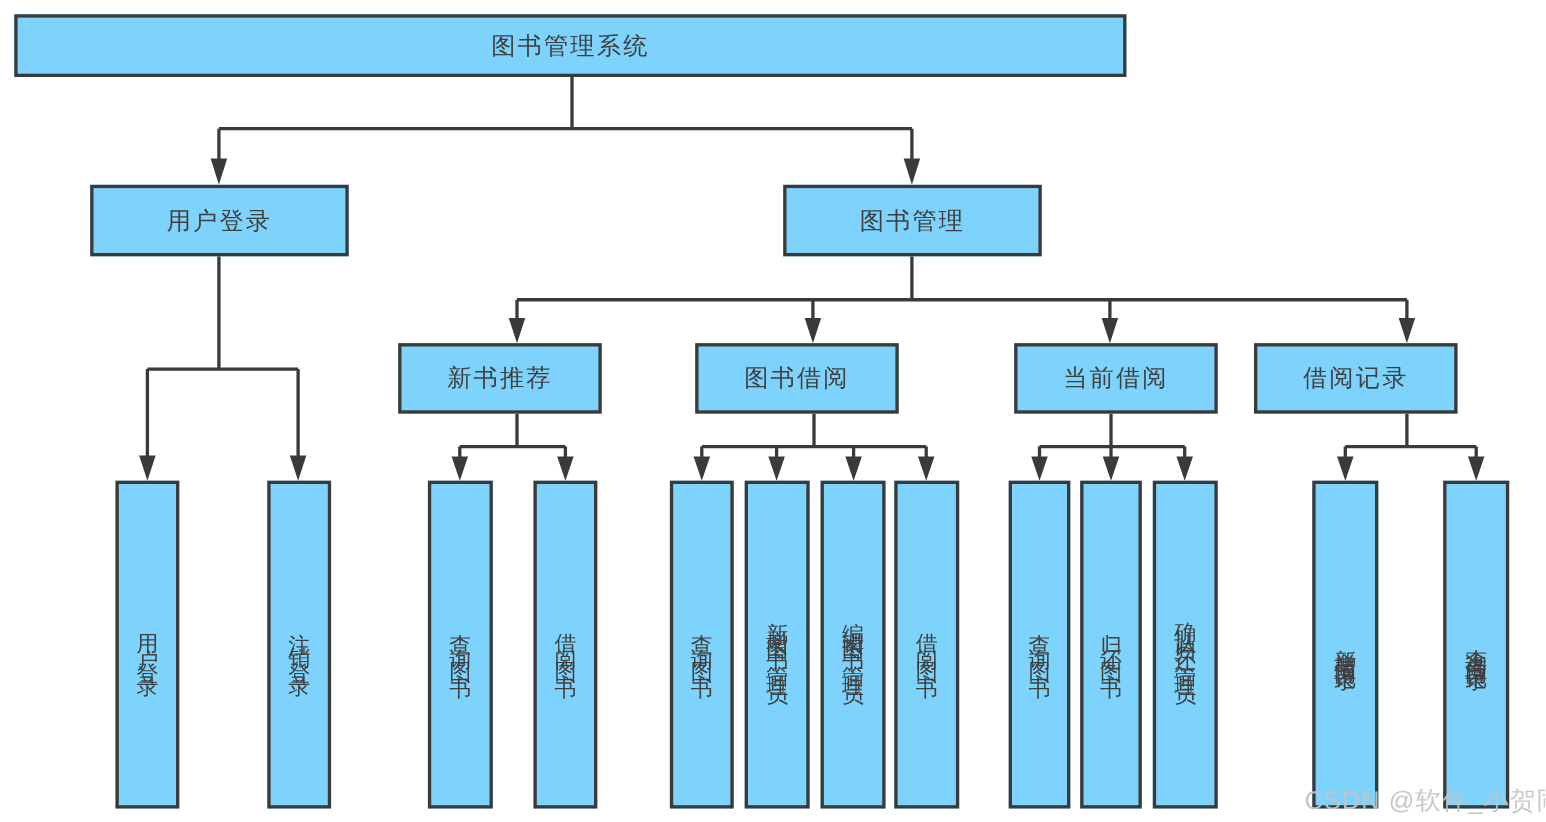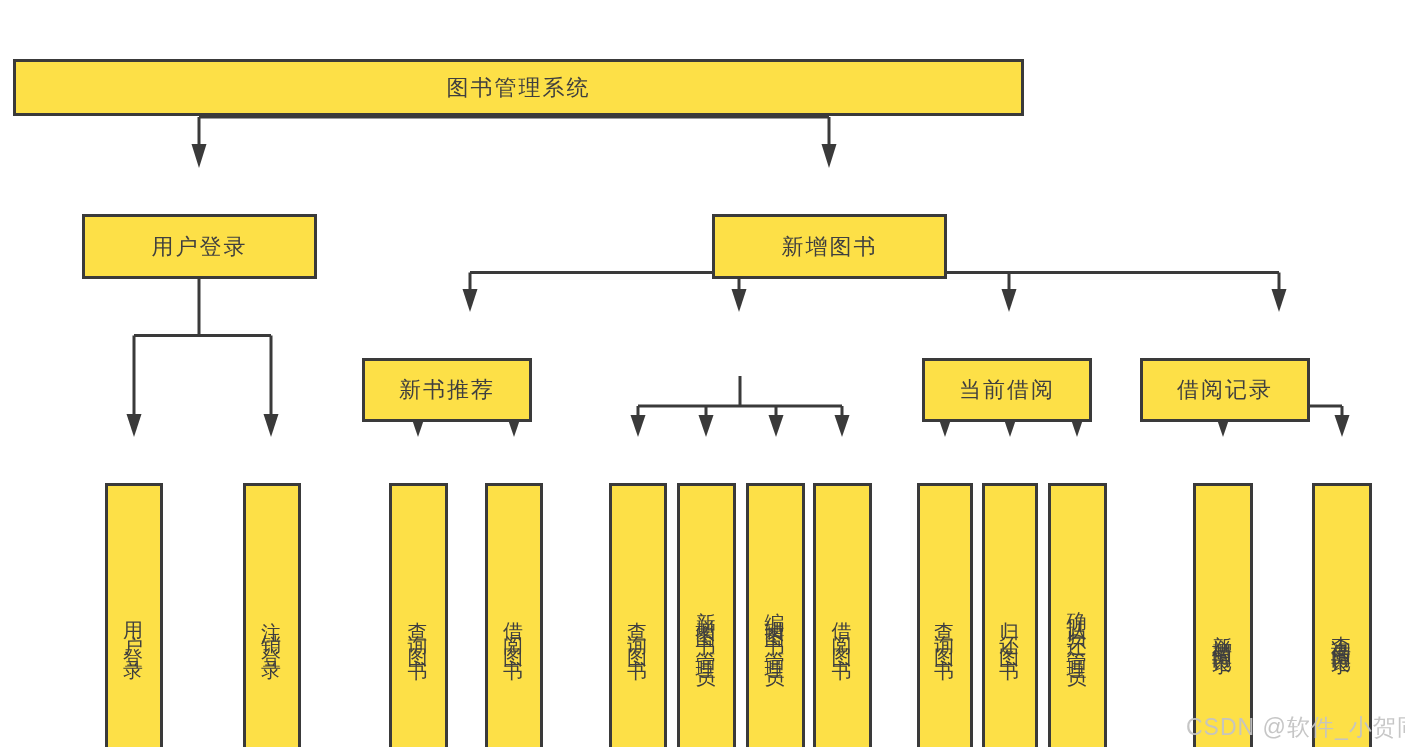--- a/index.html
+++ b/index.html
@@ -21,35 +21,34 @@
   .connectors{
     position:absolute;
     left:0;top:0;
     width:1405px;height:747px;
     color:var(--line);
     z-index:0;
   }
   .node{
     position:absolute;
     border:3px solid var(--line);
-    background:#fde047;
+    background:#7dd3fc;
     display:flex;
     align-items:center;
     justify-content:center;
     color:var(--text);
     z-index:1;
-    margin-top:46px;
   }
   .node > span{
     font-size:22px;
     letter-spacing:2px;
     white-space:nowrap;
   }
   .lvl2{top:168px;width:235px;height:65px;}
-  .lvl3{top:312px;width:170px;height:64px;}
+  .lvl3{top:312px;width:185px;height:64px;}
   .leaf{top:437px;height:298px;}
   .leaf > span{
     writing-mode:vertical-rl;
     text-orientation:mixed;
     font-size:20px;
     white-space:normal;
   }
   .ls-wide  > span{letter-spacing:13px;}
   .ls-mid   > span{letter-spacing:4px;}
   .ls-tight > span{letter-spacing:8px;}
@@ -107,25 +106,28 @@
   </svg>
 
   <div class="node" style="left:13px;top:13px;width:1011px;height:57px">
     <span>图书管理系统</span>
   </div>
 
   <div class="node lvl2" style="left:82px">
     <span>用户登录</span>
   </div>
   <div class="node lvl2" style="left:712px">
-    <span>新增图书</span>
+    <span>图书管理</span>
   </div>
 
   <div class="node lvl3" style="left:362px">
     <span>新书推荐</span>
+  </div>
+  <div class="node lvl3" style="left:632px">
+    <span>图书借阅</span>
   </div>
   <div class="node lvl3" style="left:922px">
     <span>当前借阅</span>
   </div>
   <div class="node lvl3" style="left:1140px">
     <span>借阅记录</span>
   </div>
 
   <div class="node leaf ls-wide" style="left:105px;width:58px">
     <span>用户登录</span>

